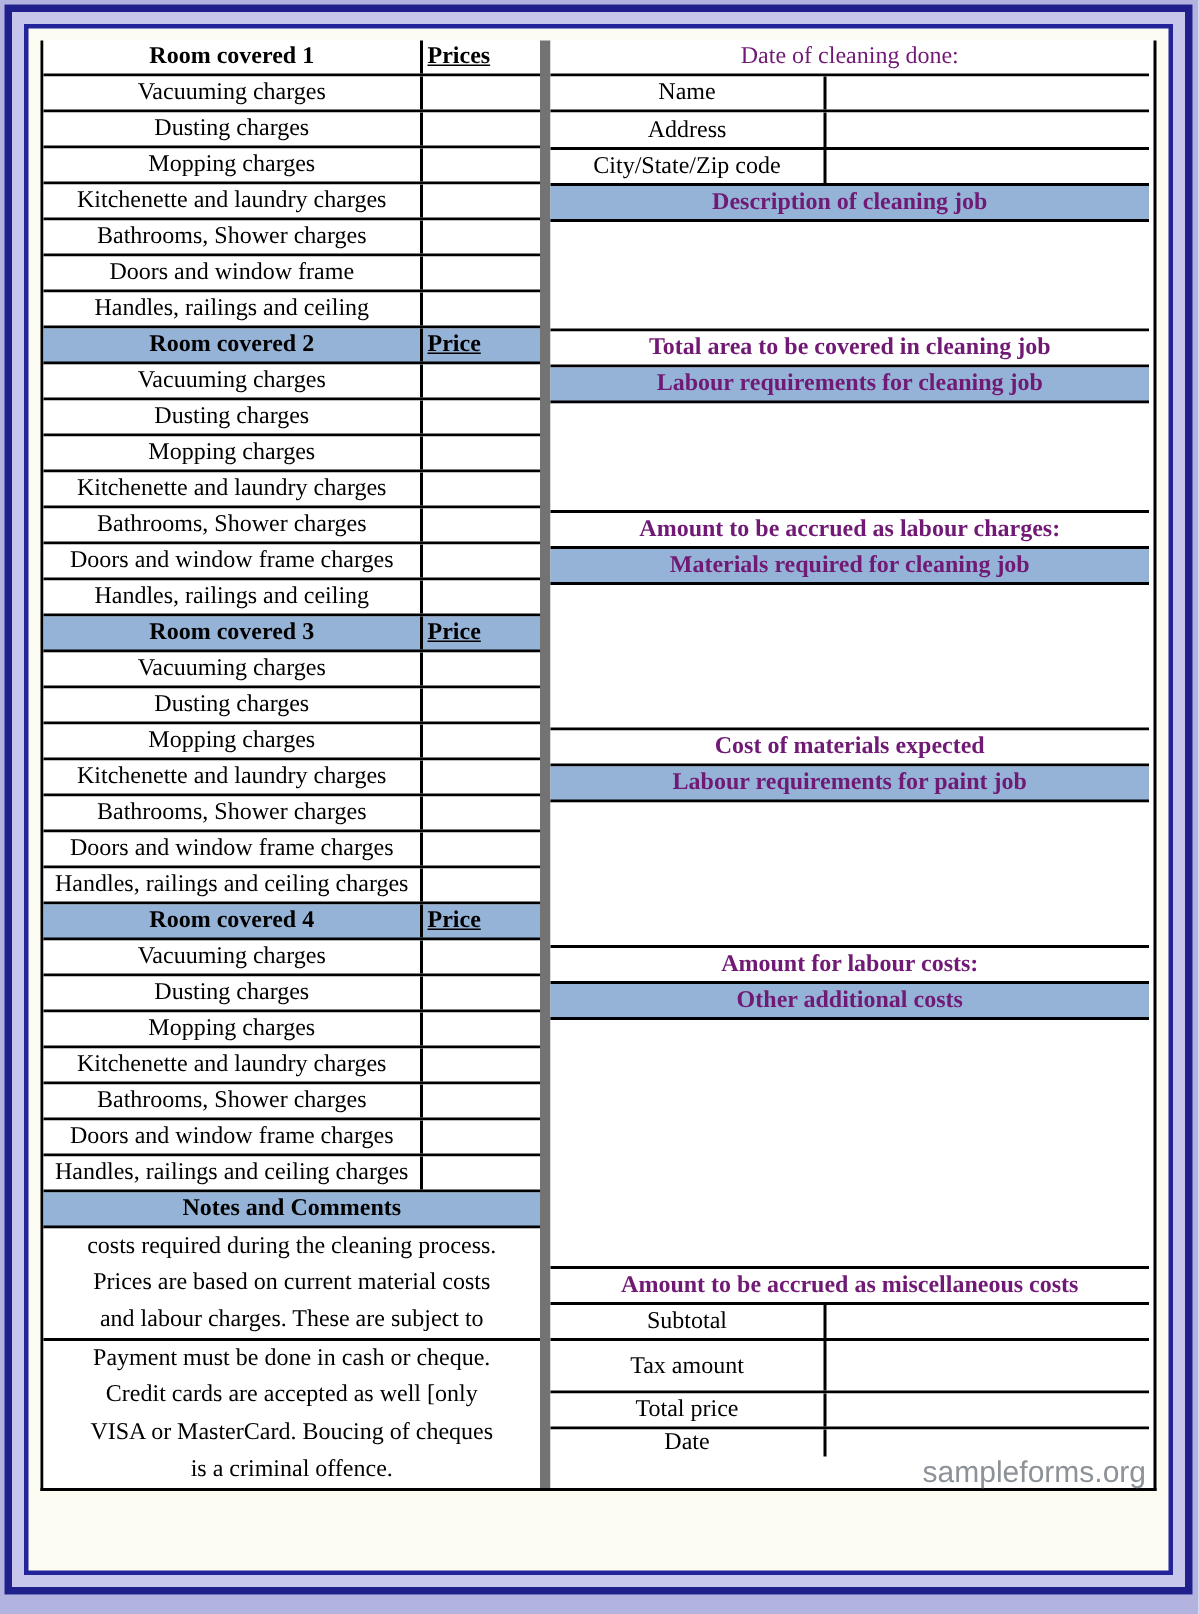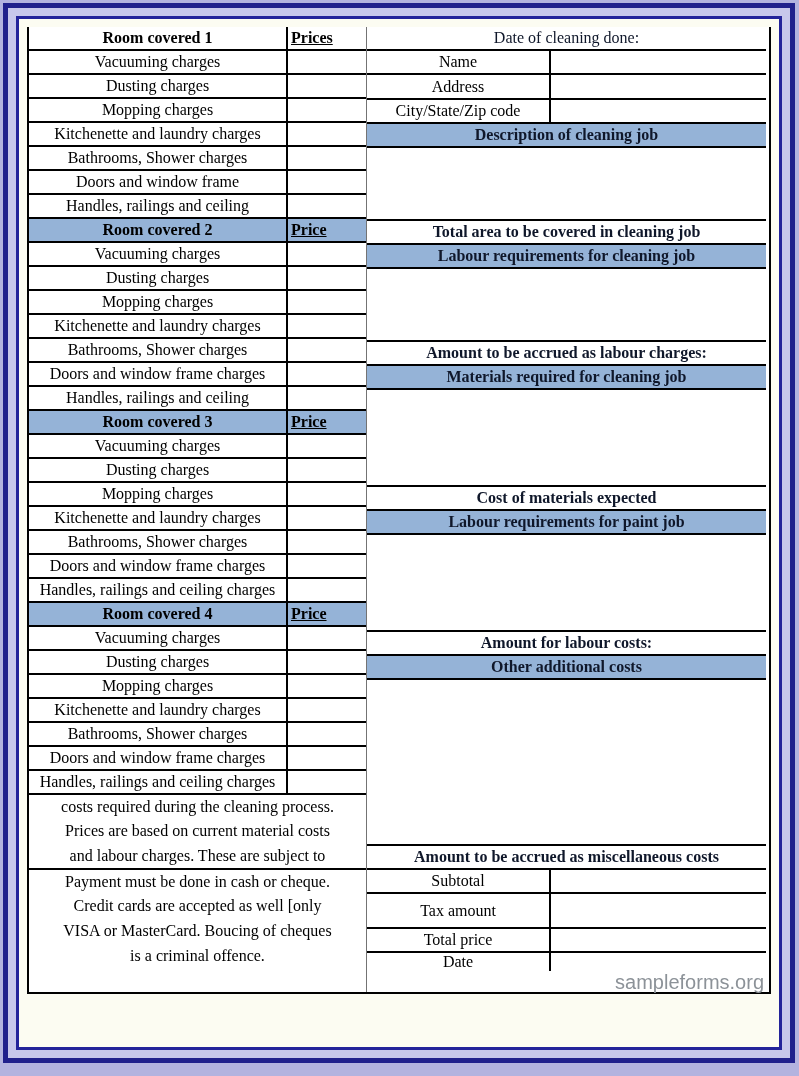--- a/index.html
+++ b/index.html
@@ -20,41 +20,41 @@
   }
   .doc{width:744px;}
   .title-bar{
     height:43px;box-sizing:border-box;
     background:#4f81bd;
     border:2px solid #000;border-bottom-width:3px;
     display:flex;align-items:center;justify-content:center;
     font-size:21px;font-weight:bold;color:#0d0d2b;letter-spacing:.5px;
   }
   .cols{display:flex;border:2px solid #000;border-top:0;background:#fff;}
-  .left-col{width:338px;box-sizing:border-box;border-right:1px solid #737373;}
+  .left-col{width:338px;box-sizing:border-box;border-right:7px solid #737373;}
   .right-col{width:399px;box-sizing:border-box;}
 
   
   .lrow{display:flex;height:24px;box-sizing:border-box;border-bottom:2px solid #000;align-items:stretch;background:#fff;}
   .lrow.band{background:#95b3d7;}
   .lbl{flex:1;display:flex;align-items:center;justify-content:center;overflow:hidden;white-space:nowrap;font-size:16px;color:#000;}
   .price{width:80px;box-sizing:border-box;border-left:2px solid #000;}
   .phead{display:flex;align-items:center;justify-content:flex-start;padding-left:3px;font-size:16px;text-decoration:underline;}
   .bold{font-weight:bold;}
   .note{
     box-sizing:border-box;border-bottom:2px solid #000;background:#fff;
     display:flex;align-items:center;justify-content:center;text-align:center;
     font-size:16px;line-height:24.6px;white-space:pre-line;padding:0 4px;
   }
   .left-col > :last-child{border-bottom:0;}
 
   
   .rrow{display:flex;box-sizing:border-box;border-bottom:2px solid #000;align-items:stretch;background:#fff;}
   .rrow.band{background:#95b3d7;}
-  .rcenter{flex:1;display:flex;align-items:center;justify-content:center;font-size:16px;overflow:hidden;white-space:nowrap;color:#0f172a;}
+  .rcenter{flex:1;display:flex;align-items:center;justify-content:center;font-size:16px;overflow:hidden;white-space:nowrap;color:#701a75;}
   .rlabel{width:184px;box-sizing:border-box;border-right:2px solid #000;display:flex;align-items:center;justify-content:center;font-size:16px;}
   .rvalue{flex:1;display:flex;align-items:center;justify-content:flex-end;}
   .wm{color:#8c9298;font-family:"Liberation Sans","DejaVu Sans",sans-serif;font-size:20px;padding-right:2px;}
   .right-col > :last-child{border-bottom:0;flex-direction:column;}
 </style>
 </head>
 <body>
 
 <div class="frame1">
   <div class="frame2">
@@ -181,20 +181,23 @@
               <div class="lbl">Bathrooms, Shower charges</div>
               <div class="price"></div>
             </div>
             <div class="lrow">
               <div class="lbl">Doors and window frame charges</div>
               <div class="price"></div>
             </div>
             <div class="lrow">
               <div class="lbl">Handles, railings and ceiling charges</div>
               <div class="price"></div>
+            </div>
+            <div class="lrow band">
+              <div class="lbl bold">Notes and Comments</div>
             </div>
             <div class="note" style="height: 75px;">costs required during the cleaning process.
 Prices are based on current material costs
 and labour charges. These are subject to</div>
             <div class="note" style="height: 98px;">Payment must be done in cash or cheque.
 Credit cards are accepted as well [only
 VISA or MasterCard. Boucing of cheques
 is a criminal offence.</div>
           </div>
         <div class="right-col">

